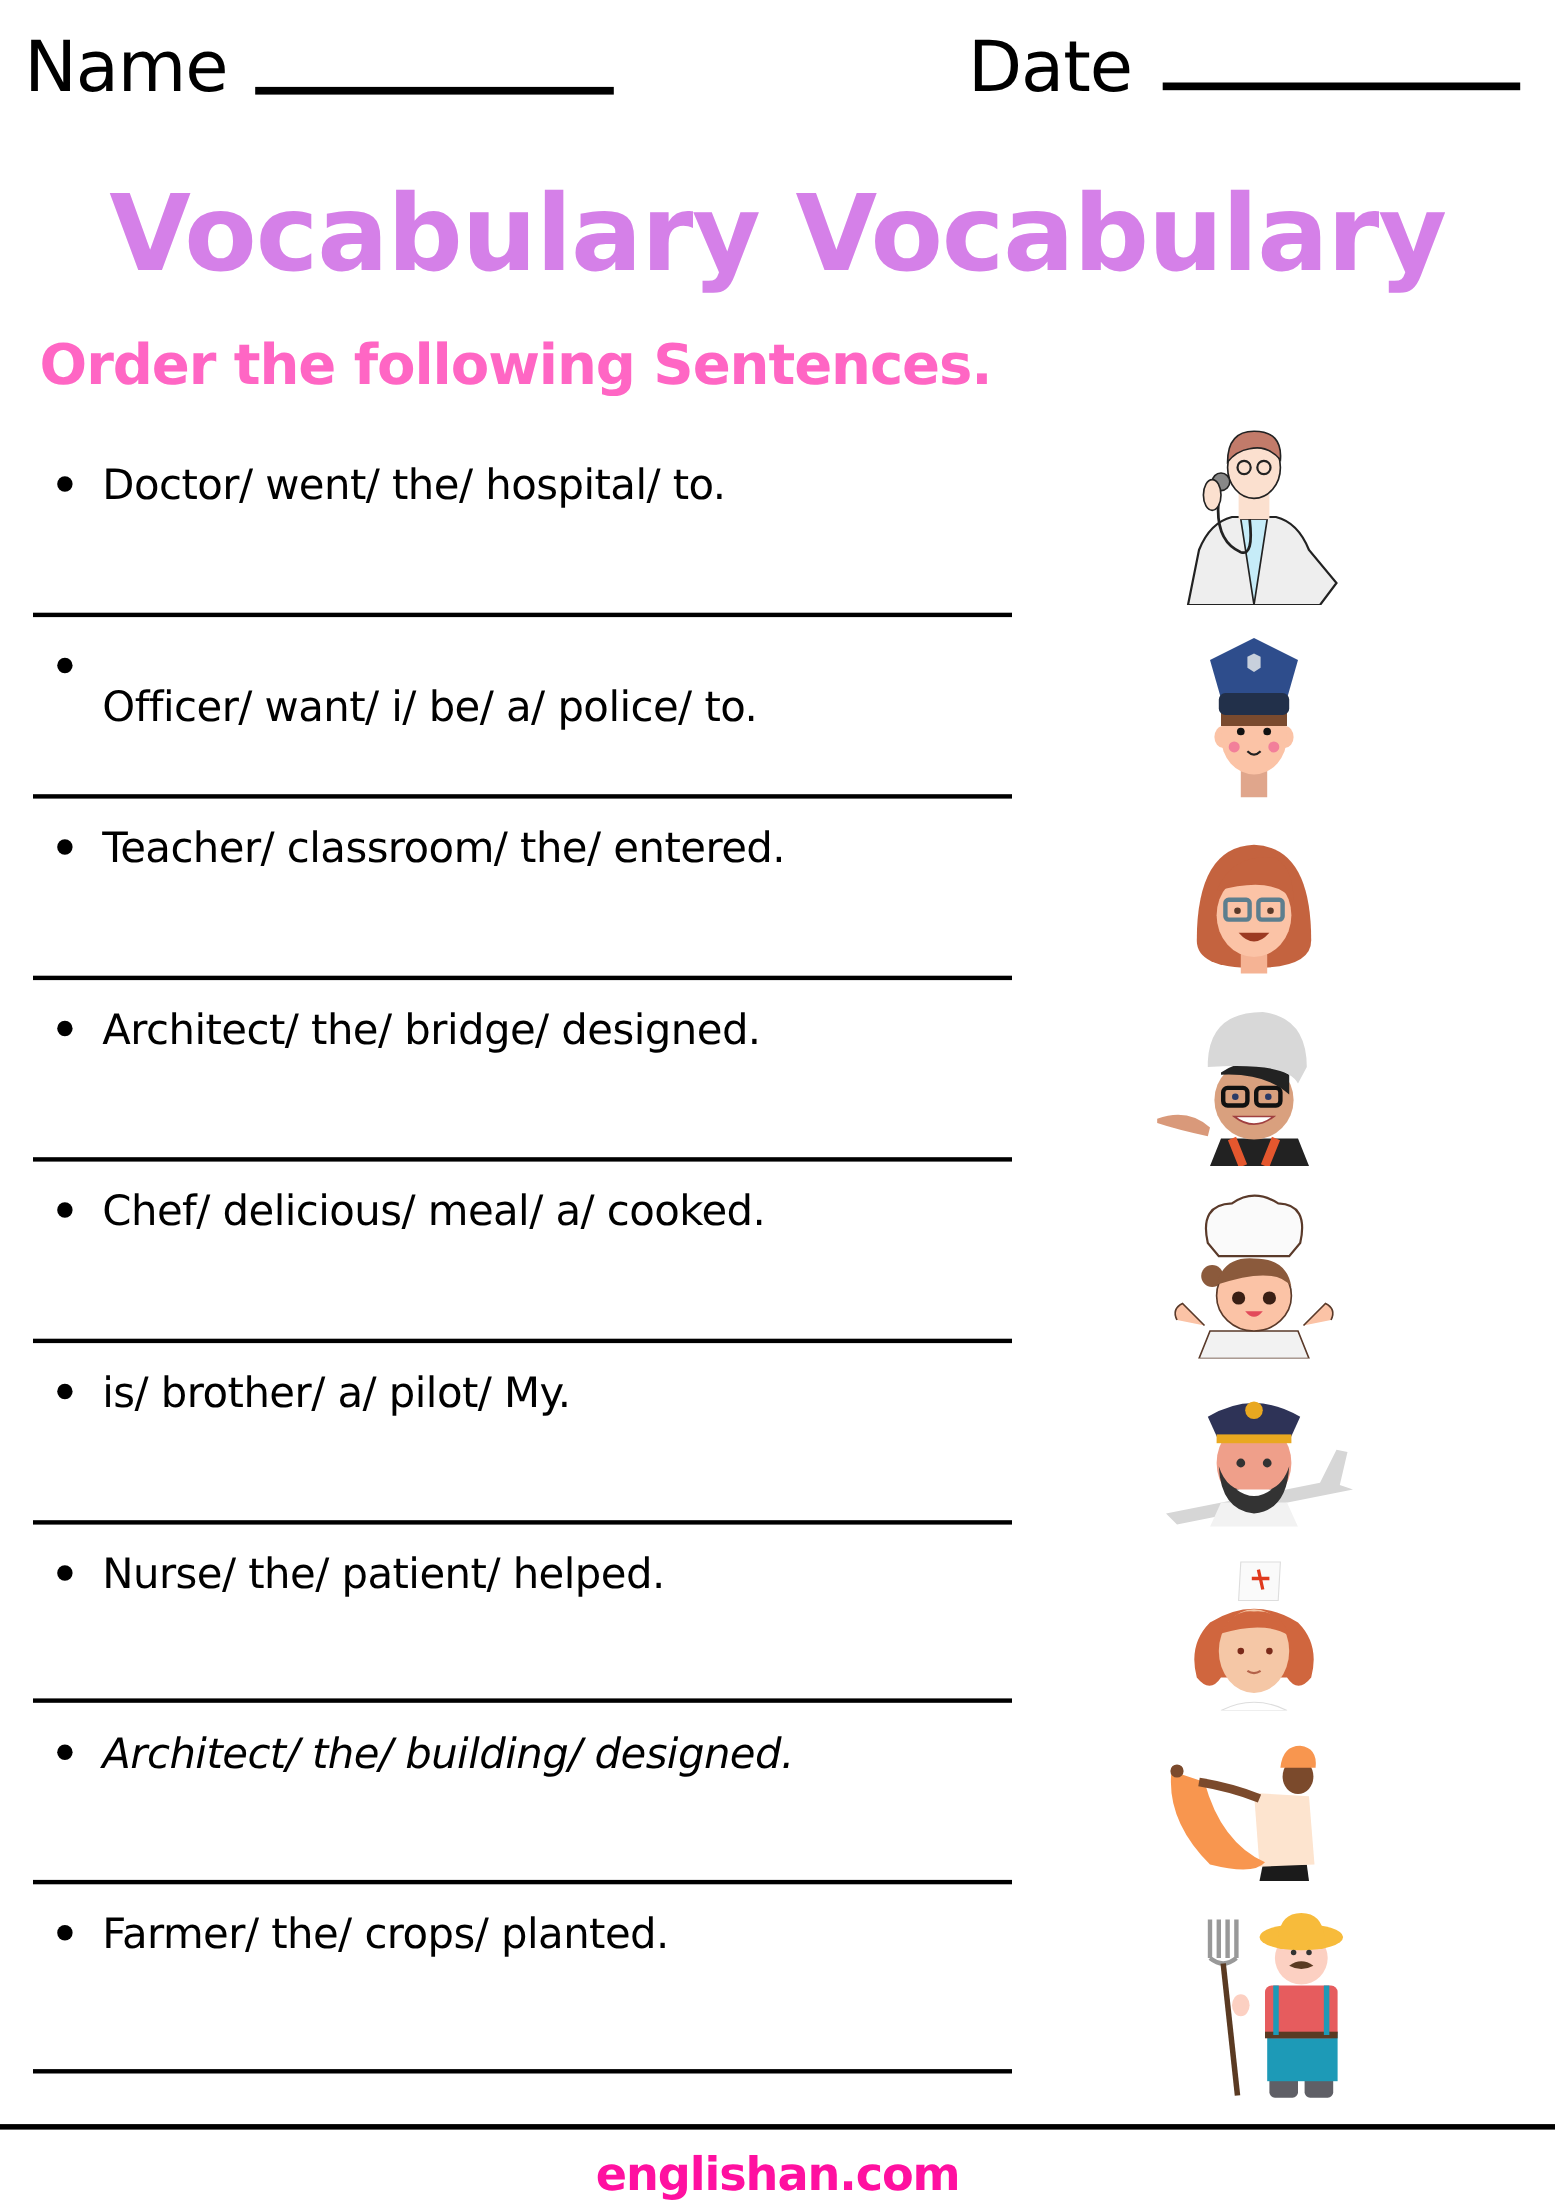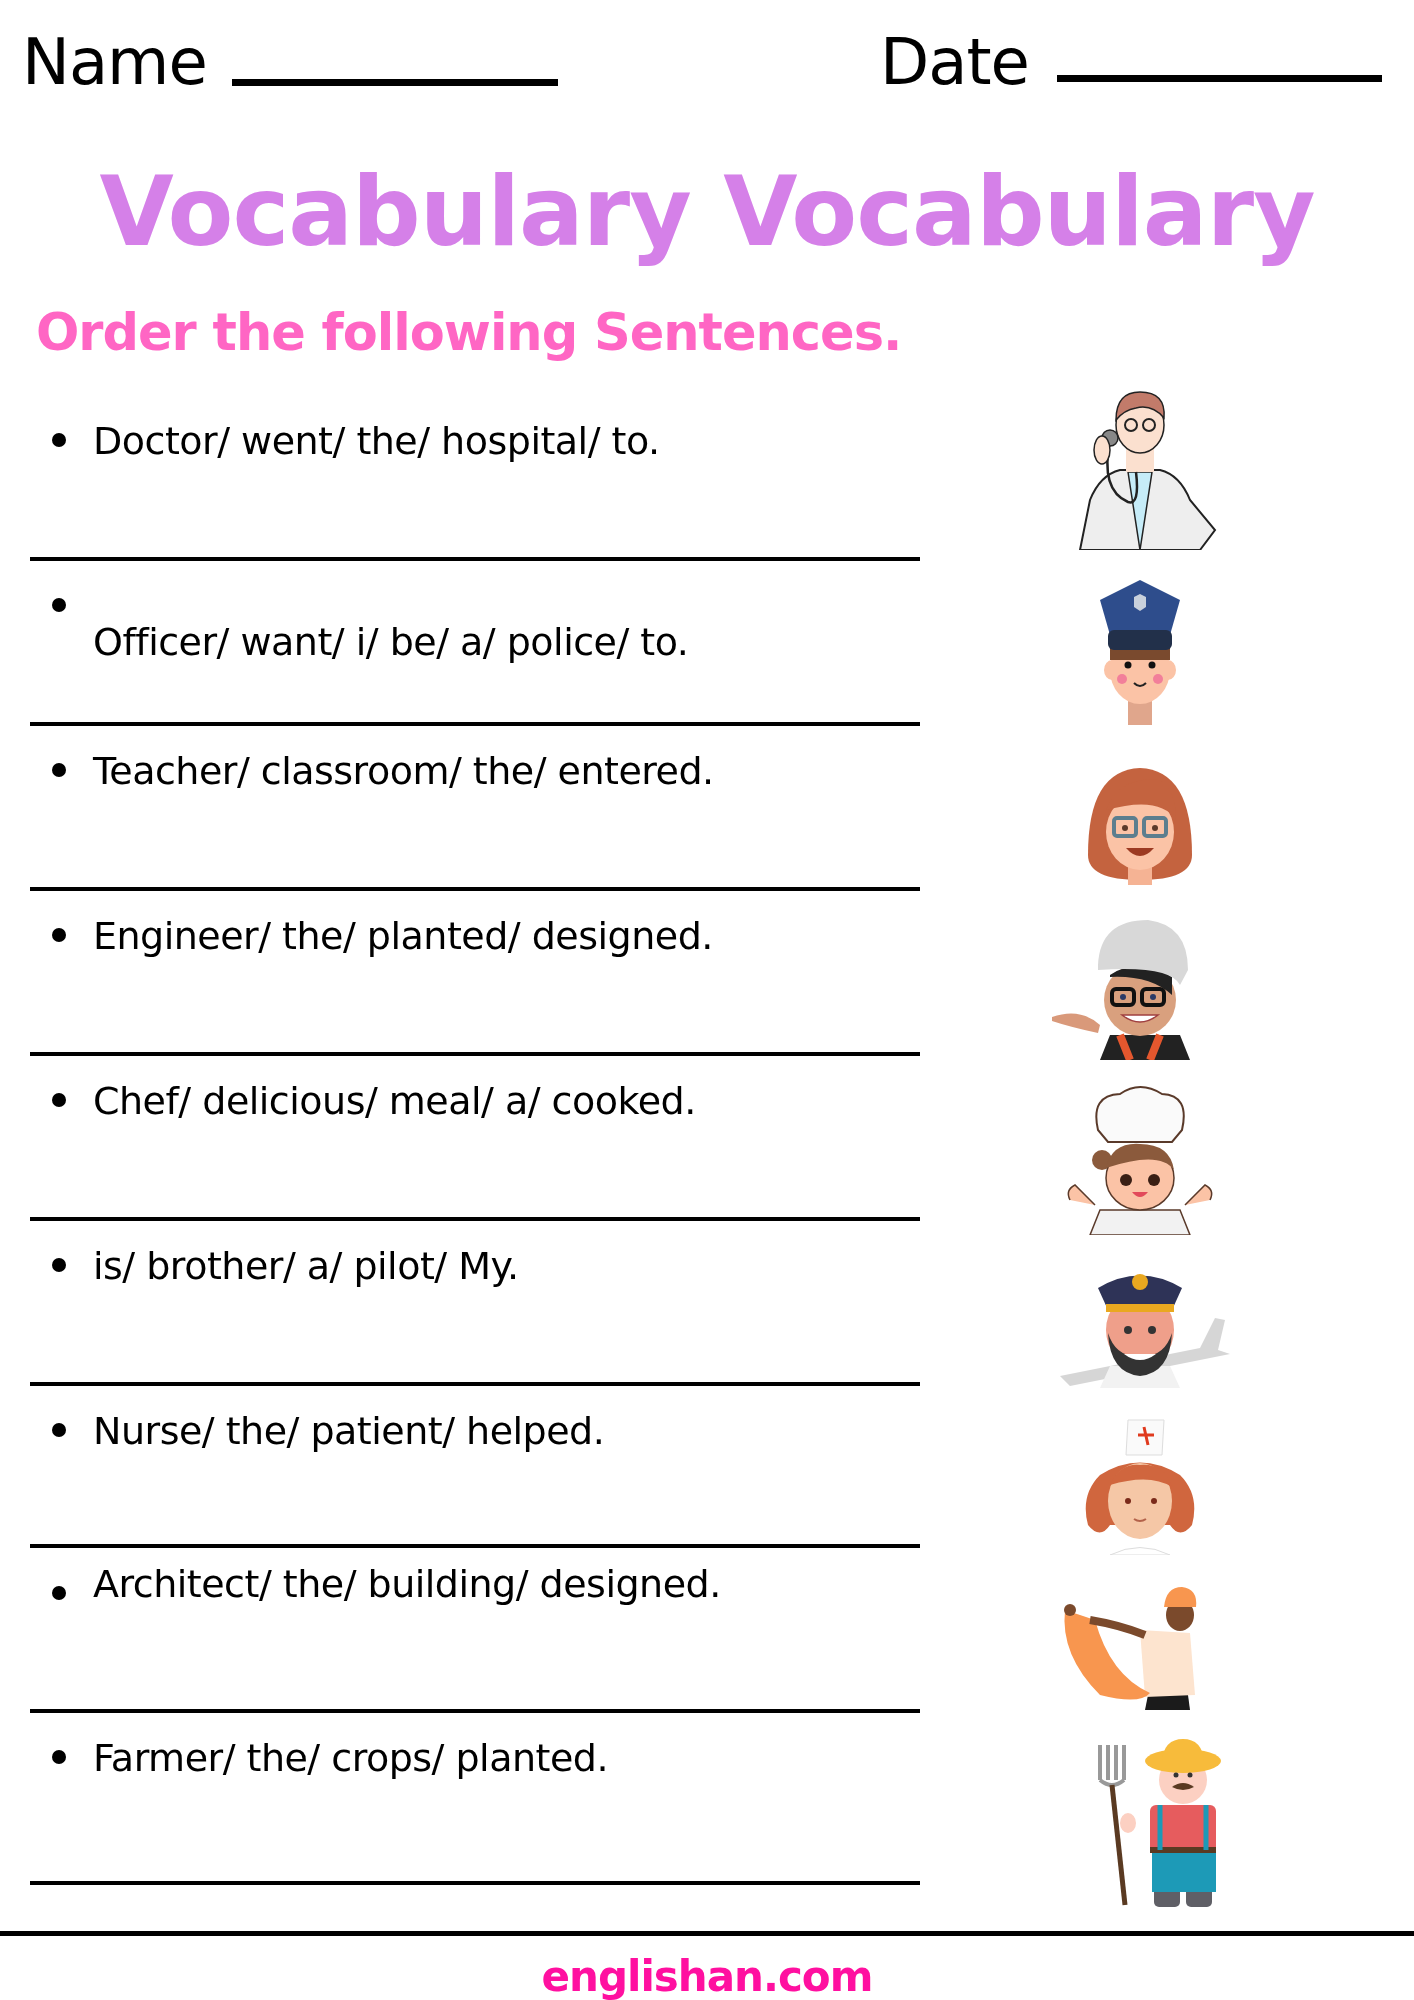--- a/index.html
+++ b/index.html
@@ -38,41 +38,41 @@
   <span class="q-text" style="top:27px;margin-top:36px;">Officer/ want/ i/ be/ a/ police/ to.</span>
   <div class="answer-line" style="top:162px;"></div>
 </div>
 <div class="abs q-row" style="top:725px; height:170px;">
   <span class="q-bullet" style="top:38px;"></span>
   <span class="q-text" style="top:27px;">Teacher/ classroom/ the/ entered.</span>
   <div class="answer-line" style="top:162px;"></div>
 </div>
 <div class="abs q-row" style="top:890px; height:170px;">
   <span class="q-bullet" style="top:38px;"></span>
-  <span class="q-text" style="top:27px;">Engineer/ the/ planted/ designed.</span>
+  <span class="q-text" style="top:27px;">Architect/ the/ bridge/ designed.</span>
   <div class="answer-line" style="top:162px;"></div>
 </div>
 <div class="abs q-row" style="top:1055px; height:170px;">
   <span class="q-bullet" style="top:38px;"></span>
   <span class="q-text" style="top:27px;">Chef/ delicious/ meal/ a/ cooked.</span>
   <div class="answer-line" style="top:162px;"></div>
 </div>
 <div class="abs q-row" style="top:1220px; height:170px;">
   <span class="q-bullet" style="top:38px;"></span>
   <span class="q-text" style="top:27px;">is/ brother/ a/ pilot/ My.</span>
   <div class="answer-line" style="top:162px;"></div>
 </div>
 <div class="abs q-row" style="top:1385px; height:170px;">
   <span class="q-bullet" style="top:38px;"></span>
   <span class="q-text" style="top:27px;">Nurse/ the/ patient/ helped.</span>
   <div class="answer-line" style="top:159px;"></div>
 </div>
 <div class="abs q-row" style="top:1548px; height:170px;">
   <span class="q-bullet" style="top:38px;"></span>
-  <span class="q-text" style="top:17px;">Architect/ the/ building/ designed.</span>
+  <span class="q-text" style="top:27px;font-style:italic;">Architect/ the/ building/ designed.</span>
   <div class="answer-line" style="top:161px;"></div>
 </div>
 <div class="abs q-row" style="top:1712px; height:175px;">
   <span class="q-bullet" style="top:38px;"></span>
   <span class="q-text" style="top:27px;">Farmer/ the/ crops/ planted.</span>
   <div class="answer-line" style="top:169px;"></div>
 </div>
 
 <svg class="pic" style="top:380px; height:170px;" viewBox="0 0 200 170">
   <path d="M40 170 L50 120 Q60 95 80 90 L120 90 Q140 95 150 120 L175 150 L160 170 Z" fill="#eeeeee" stroke="#222" stroke-width="2"></path>

